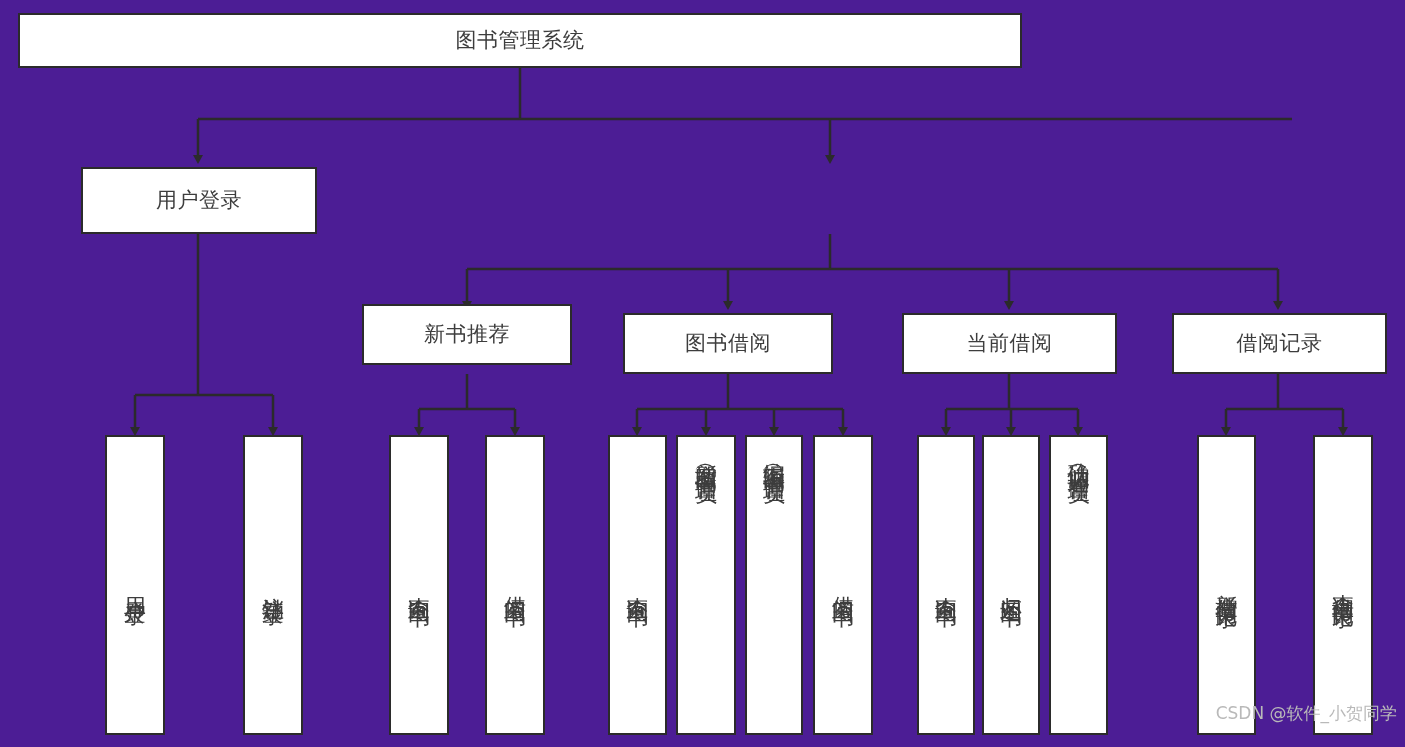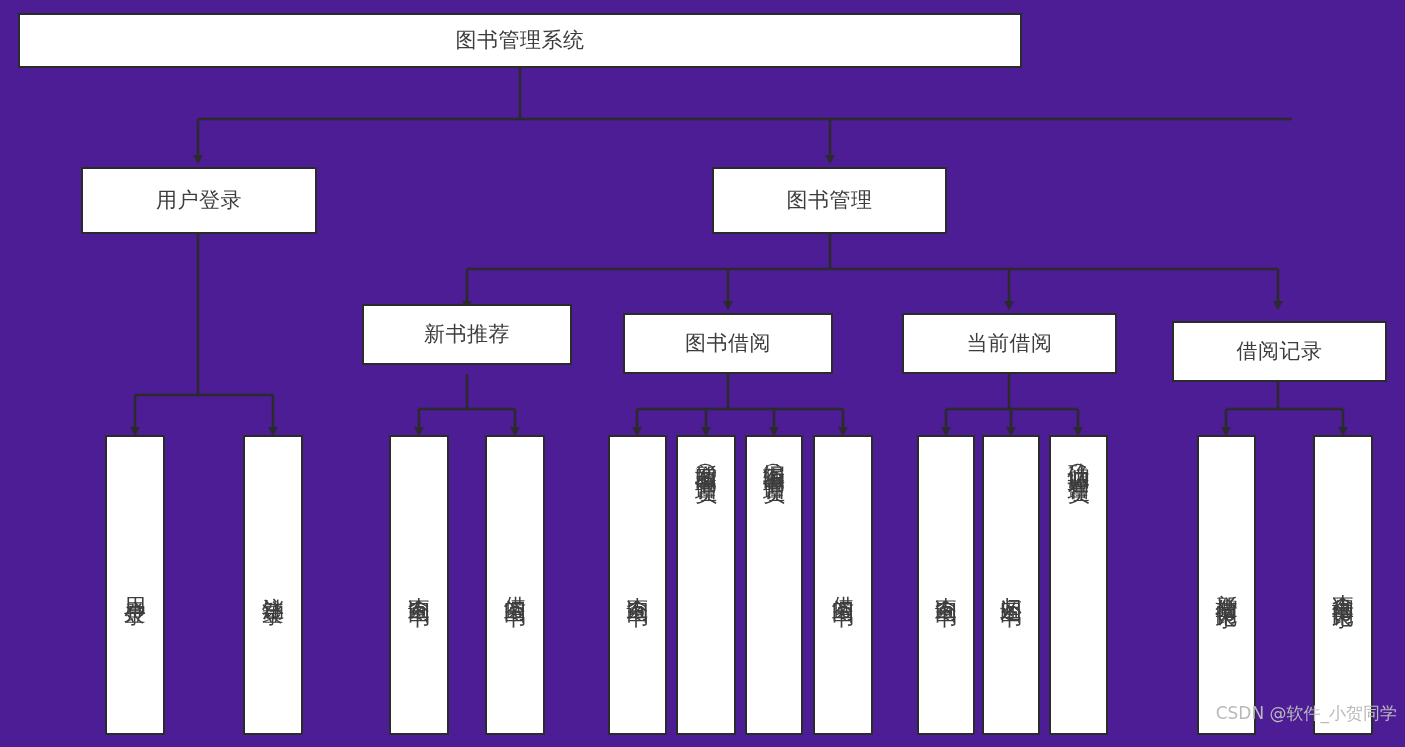--- a/index.html
+++ b/index.html
@@ -123,34 +123,31 @@
     </g>
   </svg>
 
   <div class="node" style="left:18px; top:13px; width:1004px; height:55px;">
     <span class="node-label">图书管理系统</span>
   </div>
 
   <div class="node" style="left:81px; top:167px; width:236px; height:67px;">
     <span class="node-label">用户登录</span>
   </div>
-  <div class="node" style="left:712px; top:167px; width:235px; height:67px;">
-    <span class="node-label">图书管理</span>
-  </div>
 
   <div class="node" style="left:362px; top:304px; width:210px; height:61px;">
     <span class="node-label">新书推荐</span>
   </div>
   <div class="node" style="left:623px; top:313px; width:210px; height:61px;">
     <span class="node-label">图书借阅</span>
   </div>
   <div class="node" style="left:902px; top:313px; width:215px; height:61px;">
     <span class="node-label">当前借阅</span>
   </div>
-  <div class="node" style="left:1172px; top:313px; width:215px; height:61px;margin-top:8px;">
+  <div class="node" style="left:1172px; top:313px; width:215px; height:61px;">
     <span class="node-label">借阅记录</span>
   </div>
 
   <div class="node vertical leaf centered" style="left:105px; top:435px; width:60px; height:300px;">
     <span class="node-label">用户登录</span>
   </div>
   <div class="node vertical leaf centered" style="left:243px; top:435px; width:60px; height:300px;">
     <span class="node-label">注销登录</span>
   </div>
 

